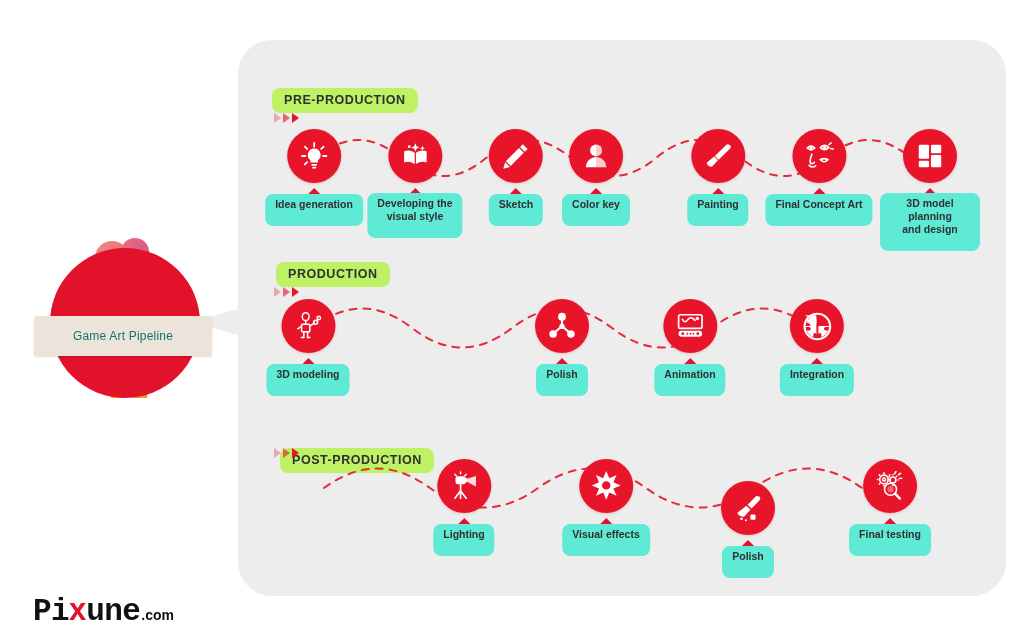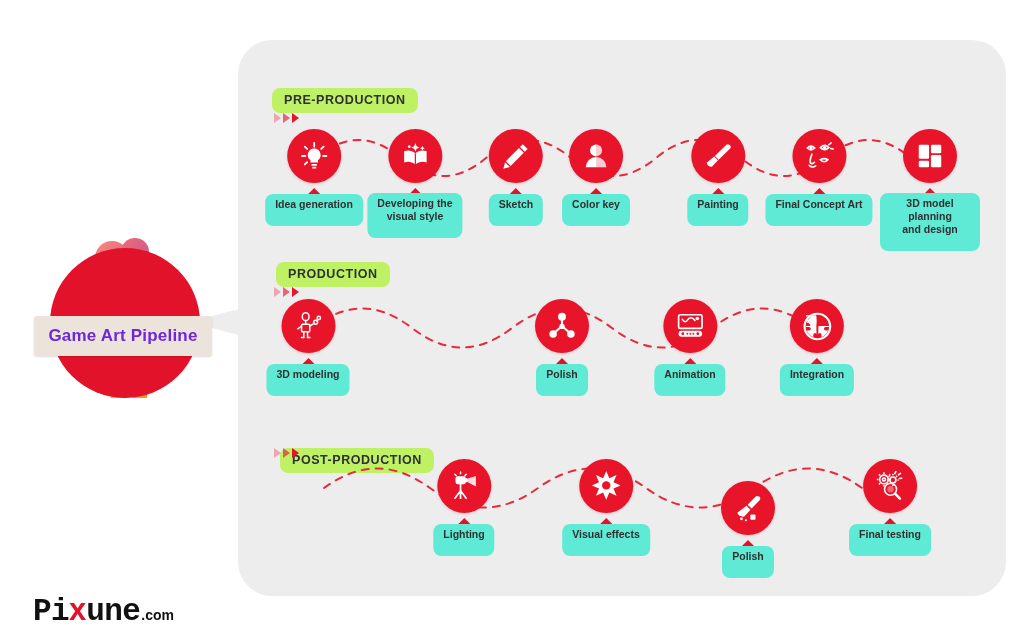--- a/index.html
+++ b/index.html
@@ -72,21 +72,21 @@
   
   .mascot{position:absolute;left:42px;top:230px;width:168px;height:168px;}
   .mascot-disc{position:absolute;left:8px;top:18px;width:150px;height:150px;
     border-radius:50%;background:#e2122a;}
   .sign{
     position:absolute;left:-8px;top:86px;width:178px;height:40px;
     background:#ece4db;border-radius:3px;
     display:flex;align-items:center;justify-content:center;
     box-shadow:0 1px 2px rgba(0,0,0,.14);
   }
-  .sign span{font-size:17px;font-weight:bold;color:#6d28d9;letter-spacing:.2px;}
+  .sign span{font-size:12px;font-weight:normal;color:#0f766e;letter-spacing:.2px;}
 
   
   .logo{position:absolute;left:33px;top:592px;display:flex;align-items:baseline;}
   .logo .w{font-size:31px;font-weight:bold;color:#111;letter-spacing:-.6px;font-family:Liberation Mono, monospace;}
   .logo .x{font-size:31px;font-weight:bold;color:#e2122a;}
   .logo .dotcom{font-size:14px;font-weight:bold;color:#111;margin-left:1px;}
 </style>
 </head>
 <body>
 

